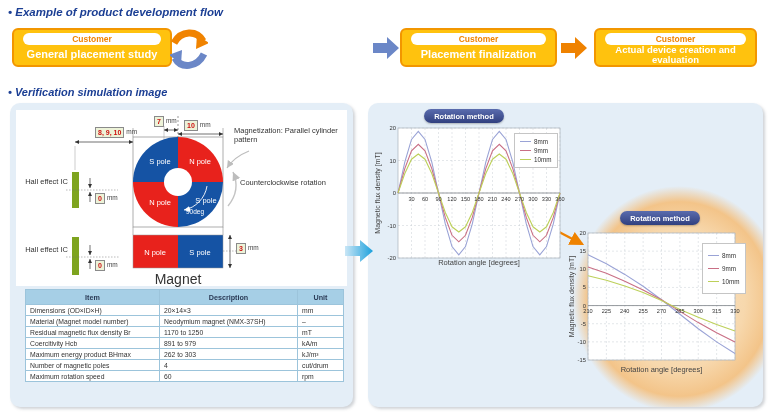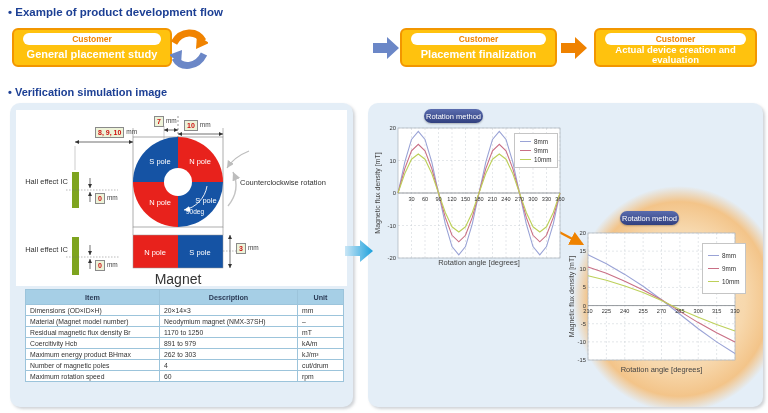--- a/index.html
+++ b/index.html
@@ -1,18 +1,18 @@
 <!DOCTYPE html>
 <html><head>
 <meta charset="utf-8">
 <style>
   html,body{margin:0;padding:0;background:#fff;}
   .canvas{position:relative;width:768px;height:413px;background:#fff;overflow:hidden;
           font-family:"Liberation Sans",sans-serif;}
-  .h-main{position:absolute;font-weight:bold;font-size:11.5px;color:#1c3f94;white-space:nowrap;}
+  .h-main{position:absolute;font-weight:bold;font-size:11.5px;color:#1c3f94;white-space:nowrap;font-style:italic;}
   
   .step{position:absolute;top:28px;height:39px;border-radius:6px;box-sizing:border-box;}
   .step-yellow{background:#ffc20e;border:2px solid #f29600;}
   .step-blue{background:#3cb4e5;border:2px solid #23a5da;}
   .pill{position:absolute;left:9px;right:9px;top:3px;height:12px;background:#fff;border-radius:7px;
         display:flex;align-items:center;justify-content:center;}
   .pill-txt{font-size:8.5px;font-weight:bold;line-height:1;}
   .txt-orange{color:#f08300}.txt-blue{color:#29a0d4}
   .step-label{position:absolute;left:2px;right:2px;top:16px;bottom:1px;display:flex;align-items:center;
         justify-content:center;color:#fff;font-weight:bold;font-size:11px;text-align:center;line-height:1.02;}
@@ -32,21 +32,21 @@
   .deg{position:absolute;color:#fff;font-size:6.5px;transform:translate(-50%,-50%);white-space:nowrap;}
   .caption{position:absolute;font-size:14px;color:#333;transform:translateX(-50%);}
   
   .spec-table{border-collapse:collapse;table-layout:fixed;width:318px;background:#5eead4;}
   .spec-table th{background:#a6cfe6;color:#2a3a55;font-size:7.2px;font-weight:bold;padding:2.5px 2px;
                  border:1px solid #9cc4db;text-align:center;}
   .spec-table td{font-size:6.8px;color:#333;padding:1.5px 4px;border:1px solid #9cc4db;background:#fff;
                  white-space:nowrap;overflow:hidden;}
   
   .badge{position:absolute;background:linear-gradient(180deg,#5a6cae,#31407f);color:#fff;font-size:7.5px;
-         font-weight:normal;width:59px;text-align:center;padding:2.5px 0;border-radius:9px;z-index:6;
+         font-weight:bold;width:80px;text-align:center;padding:2.5px 0;border-radius:9px;z-index:6;
          box-shadow:0 1px 2px rgba(0,0,0,.25);}
   .legend{position:absolute;background:#fff;border:1px solid #c5c5c5;padding:2px 5px;z-index:6;}
   .lg-row{display:flex;align-items:center;gap:3px;font-size:6.3px;color:#333;}
   .lg-line{width:11px;height:0;border-top:1.3px solid;}
   .glow{position:absolute;width:78px;height:78px;border-radius:50%;z-index:4;
         background:radial-gradient(circle, rgba(255,255,255,.95) 0%, rgba(255,240,220,.85) 28%,
                    rgba(246,158,66,.82) 60%, rgba(246,158,66,0) 78%);}
   .bigellipse{position:absolute;width:212px;height:226px;border-radius:50%;z-index:3;
         background:radial-gradient(closest-side,#fae6cb 0%,#f7d8ad 62%,#f3c489 86%,rgba(243,196,137,0) 100%);}
   .chart-svg{position:absolute;z-index:5;}
@@ -185,20 +185,21 @@
 
       <div class="pole" style="left:144px;top:51px;">S pole</div>
       <div class="pole" style="left:184px;top:51px;">N pole</div>
       <div class="pole" style="left:144px;top:92px;">N pole</div>
       <div class="pole" style="left:190px;top:90px;">S pole</div>
       <div class="deg" style="left:179px;top:101px;">90deg</div>
       <div class="pole" style="left:139px;top:142px;">N pole</div>
       <div class="pole" style="left:184px;top:142px;">S pole</div>
       <div class="caption" style="left:162px;top:161px;">Magnet</div>
 
+      <div class="dlabel" style="left:218px;top:16px;width:118px;">Magnetization: Parallel cylinder pattern</div>
       <div class="dlabel" style="left:224px;top:68px;width:108px;">Counterclockwise rotation</div>
     </div>
 
     <div style="position:absolute;left:15px;top:186px;">
       <table class="spec-table" id="spec-table">
         <colgroup>
             <col style="width:134px">
             <col style="width:138px">
             <col style="width:46px">
           </colgroup>

